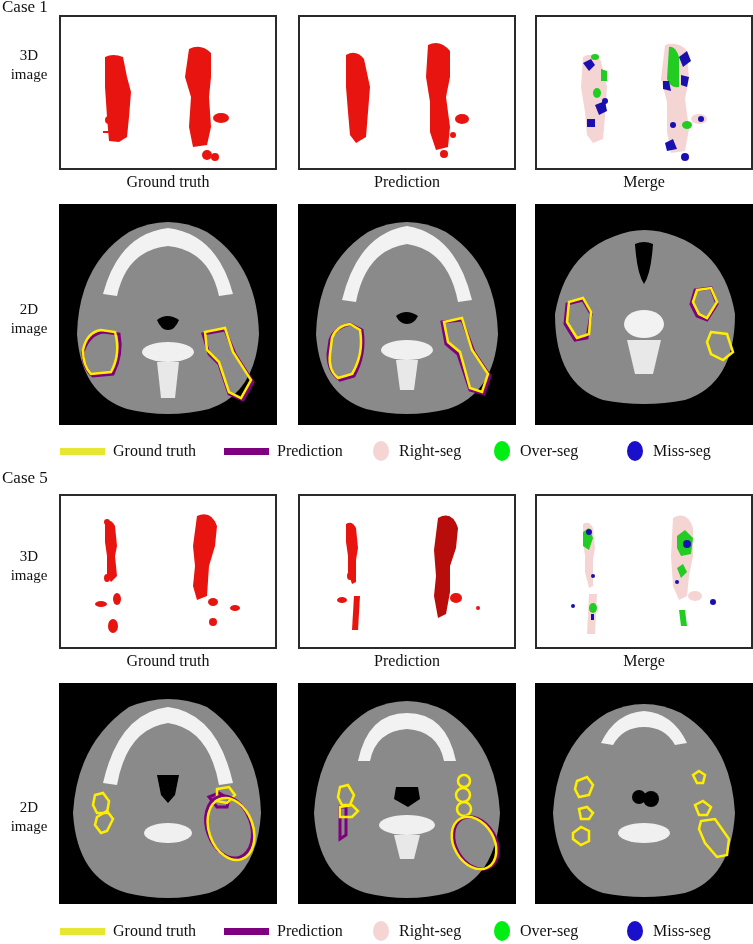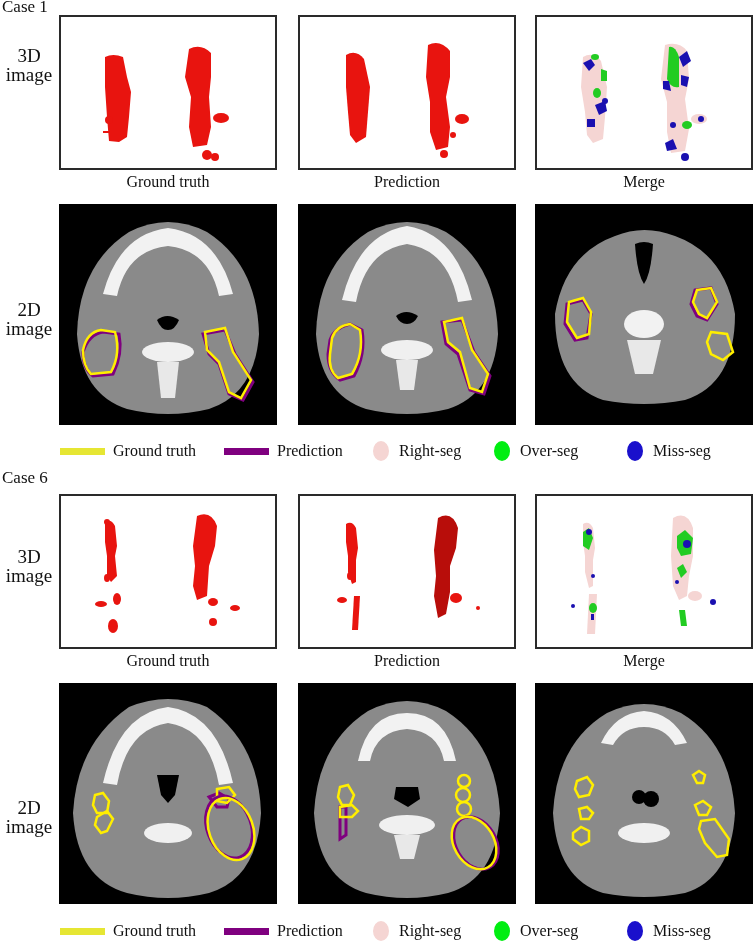--- a/index.html
+++ b/index.html
@@ -1,19 +1,19 @@
 <!DOCTYPE html>
 <html><head>
 <meta charset="utf-8">
 <style>
   html, body { margin:0; padding:0; background:#ffffff; }
   body { width:753px; height:944px; position:relative; overflow:hidden;
          font-family:"Liberation Serif", "DejaVu Serif", serif; color:#111; }
   .case-label { position:absolute; left:2px; font-size:17px; }
-  .row-label { position:absolute; width:58px; text-align:center; font-size:19px; line-height:19px; }
+  .row-label { position:absolute; width:58px; text-align:center; font-size:15px; line-height:19px; }
   .panel3d { position:absolute; background:#fff; border:2px solid #2a2a2a; box-sizing:border-box; overflow:hidden; }
   .panel2d { position:absolute; background:#000; overflow:hidden; }
   .caption { position:absolute; font-size:16px; text-align:center; }
   .legend { position:absolute; left:60px; height:24px; width:690px; font-size:16px; }
   .legend .item { position:absolute; top:0; height:24px; display:flex; align-items:center; }
   .legend .line { width:45px; height:7px; margin-right:8px; }
   .legend .dot { width:16px; height:20px; border-radius:50%; margin-right:10px; }
   svg { display:block; }
 </style>
 </head>
@@ -138,21 +138,21 @@
   <div class="item" style="left:434px;">
     <span class="dot" style="background:#00ee11;"></span>
     <span>Over-seg</span>
   </div>
   <div class="item" style="left:567px;">
     <span class="dot" style="background:#1a10cc;"></span>
     <span>Miss-seg</span>
   </div>
 </div>
 
-<div class="case-label" style="top:468px;">Case 6</div>
+<div class="case-label" style="top:468px;">Case 5</div>
 
 <div class="row-label" style="left:0; top:547px;">
   <div>3D</div>
   <div>image</div>
 </div>
 
 <div class="panel3d" style="left:59px; top:494px; width:218px; height:155px;">
   <svg width="214" height="151" viewBox="0 0 214 151">
     <path d="M44 26 Q50 22 54 30 L56 50 L54 60 L56 80 L50 86 L46 80 L46 60 L44 46 Z" fill="#e8140f"></path>
     <circle cx="46" cy="26" r="3" fill="#e8140f"></circle>

